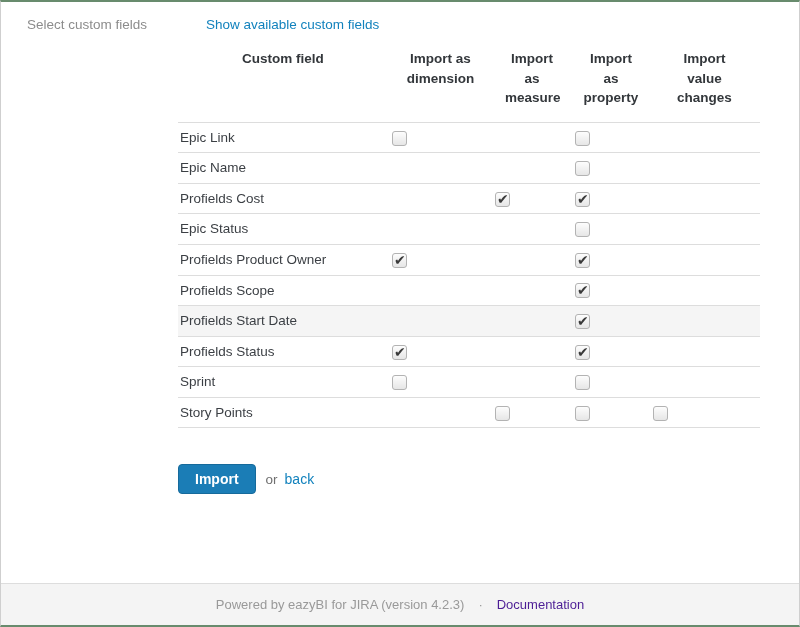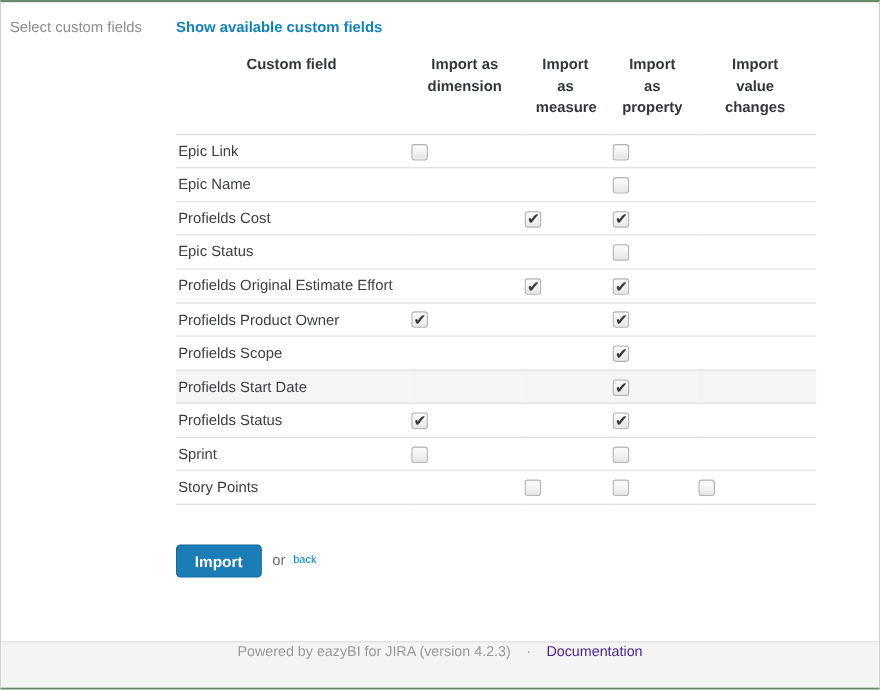--- a/index.html
+++ b/index.html
@@ -26,36 +26,37 @@
     border-top:2px solid var(--edge-green);
     border-bottom:2px solid var(--edge-green);
     display:flex;
     flex-direction:column;
     overflow:hidden;
     background:#fff;
   }
   .content{
     flex:1;
     display:flex;
-    padding:13px 0 0 8px;
+    padding:13px 0 0 26px;
   }
   .left-label{
     width:151px;
     color:var(--text-gray);
     padding-top:2px;
     flex-shrink:0;
   }
   .main-col{flex:1;}
   .toggle-link{
     color:var(--link-blue);
-    font-weight:bold;
+    font-weight:normal;
     text-decoration:none;
     cursor:pointer;
     display:inline-block;
     padding-top:2px;
+    margin-left:28px;
   }
   table.fields{
     border-collapse:collapse;
     table-layout:fixed;
     width:582px;
     margin-top:13px;
   }
   table.fields col.c-field{width:212px;}
   table.fields col.c-dim{width:103px;}
   table.fields col.c-mea{width:80px;}
@@ -114,33 +115,33 @@
     color:#fff;
     font-weight:bold;
     font-size:14px;
     border:1px solid #166a9b;
     border-radius:4px;
     padding:6px 16px;
     cursor:pointer;
     font-family:inherit;
   }
   .or-text{color:#6f6f6f;margin:0 7px 0 10px;}
-  .back-link{color:var(--link-blue);text-decoration:none;cursor:pointer;font-size:10px;}
+  .back-link{color:var(--link-blue);text-decoration:none;cursor:pointer;font-size:14px;}
   .help-text{
     margin-top:12px;
     color:#6b6b6b;
     font-size:12.5px;
   }
   .help-text b{color:#555;}
   .footer{
     height:42px;
     background:#f4f4f4;
     border-top:1px solid #ddd;
     display:flex;
-    align-items:flex-start;
+    align-items:center;
     justify-content:center;
     color:#999;
     font-size:13px;
     gap:14px;
   }
   .footer .doc-link{color:#4c1d95;text-decoration:none;cursor:pointer;}
 </style>
 </head>
 <body>
 
@@ -190,27 +191,20 @@
               <td></td>
             </tr>
             <tr>
               <td>Epic Status</td>
               <td></td>
               <td></td>
               <td><span class="cb"></span></td>
               <td></td>
             </tr>
             <tr>
-              <td>Profields Original Estimate Effort</td>
-              <td></td>
-              <td><span class="cb checked"></span></td>
-              <td><span class="cb checked"></span></td>
-              <td></td>
-            </tr>
-            <tr>
               <td>Profields Product Owner</td>
               <td><span class="cb checked"></span></td>
               <td></td>
               <td><span class="cb checked"></span></td>
               <td></td>
             </tr>
             <tr>
               <td>Profields Scope</td>
               <td></td>
               <td></td>

